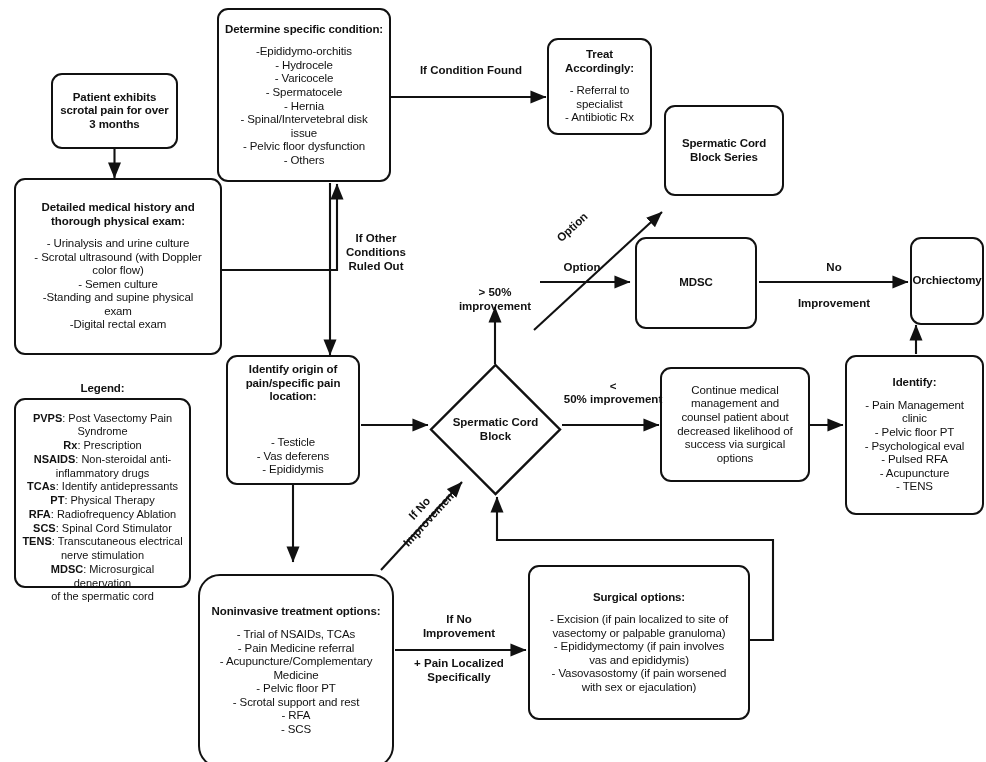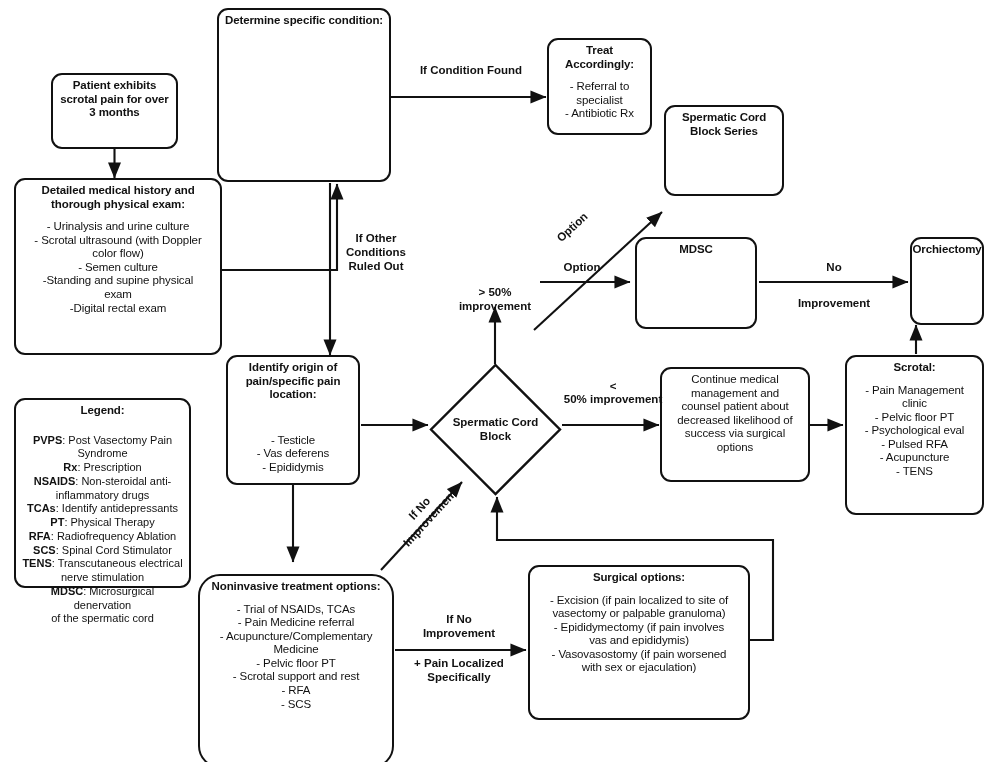--- a/index.html
+++ b/index.html
@@ -22,21 +22,21 @@
   }
   .node{
     position:absolute;
     box-sizing:border-box;
     border:2.4px solid #111111;
     border-radius:11px;
     background:#ffffff;
     display:flex;
     flex-direction:column;
     align-items:center;
-    justify-content:flex-start;
+    justify-content:center;
     text-align:center;
     padding:4px 5px;
     line-height:1.18;
   }
   .node .hd{
     font-weight:bold;
     font-size:11.5px;
     letter-spacing:-0.1px;
   }
   .node .bd{
@@ -159,20 +159,29 @@
       <div class="row"><b>SCS</b><span style="white-space:pre-line">: Spinal Cord Stimulator</span></div>
       <div class="row"><b>TENS</b><span style="white-space:pre-line">: Transcutaneous electrical
 nerve stimulation</span></div>
       <div class="row"><b>MDSC</b><span style="white-space:pre-line">: Microsurgical denervation
 of the spermatic cord</span></div>
     </div>
   </div>
 
   <div class="node" style="left:217px; top:8px; width:174px; height:174px;">
     <div class="hd">Determine specific condition:</div>
+    <div class="bd gap">-Epididymo-orchitis
+- Hydrocele
+- Varicocele
+- Spermatocele
+- Hernia
+- Spinal/Intervetebral disk
+issue
+- Pelvic floor dysfunction
+- Others</div>
   </div>
 
   <div class="node" style="left:547px; top:38px; width:105px; height:97px;">
     <div class="hd">Treat
 Accordingly:</div>
     <div class="bd gap">- Referral to
 specialist
 - Antibiotic Rx</div>
   </div>
 
@@ -209,21 +218,21 @@
   <div class="node" style="left:660px; top:367px; width:150px; height:115px;">
     <div class="bd">Continue medical
 management and
 counsel patient about
 decreased likelihood of
 success via surgical
 options</div>
   </div>
 
   <div class="node" style="left:845px; top:355px; width:139px; height:160px;">
-    <div class="hd">Scrotal:</div>
+    <div class="hd">Identify:</div>
     <div class="bd gap">- Pain Management
 clinic
 - Pelvic floor PT
 - Psychological eval
 - Pulsed RFA
 - Acupuncture
 - TENS</div>
   </div>
 
   <div class="node" style="left:198px; top:574px; width:196px; height:194px;border-radius:22px;">

